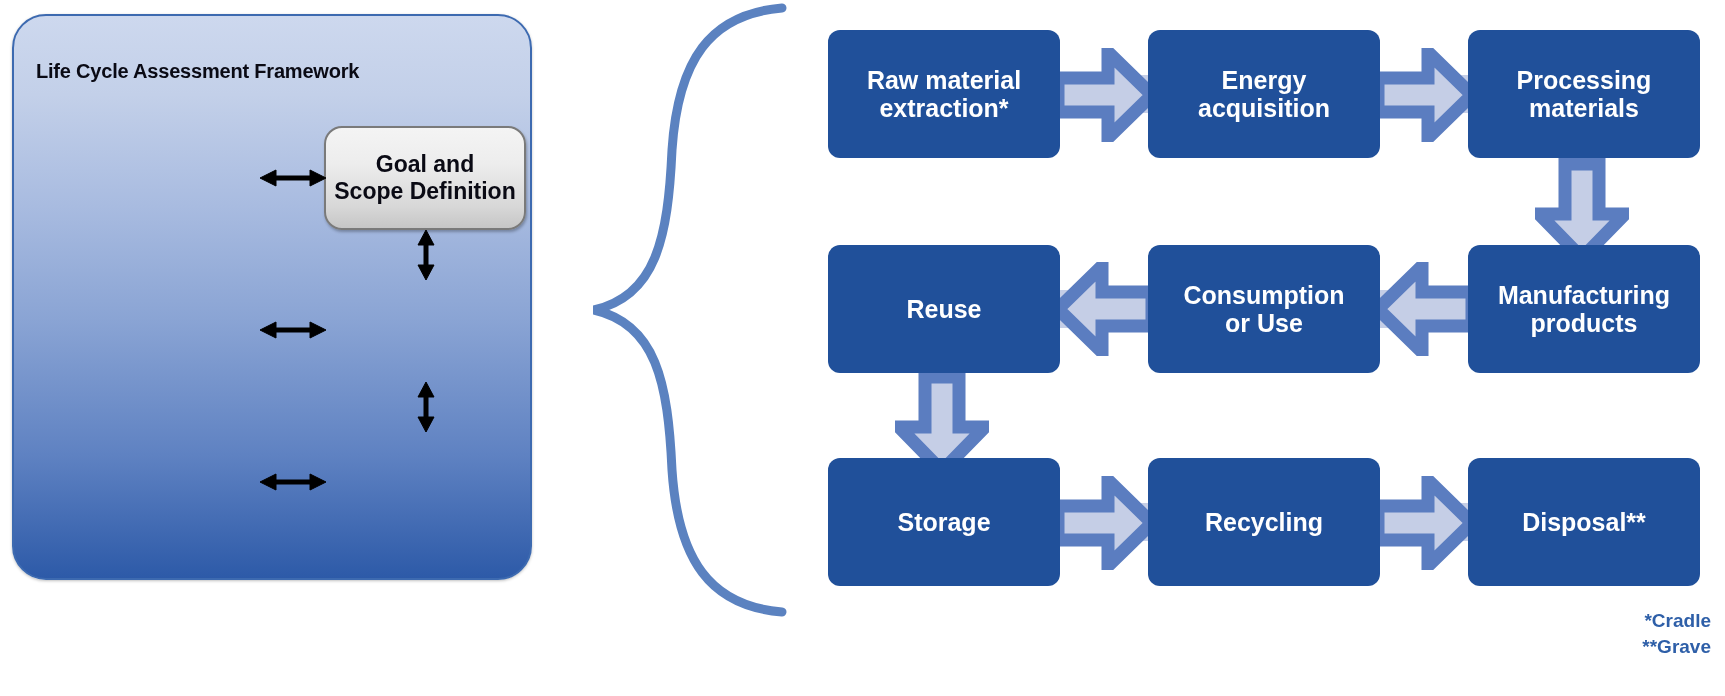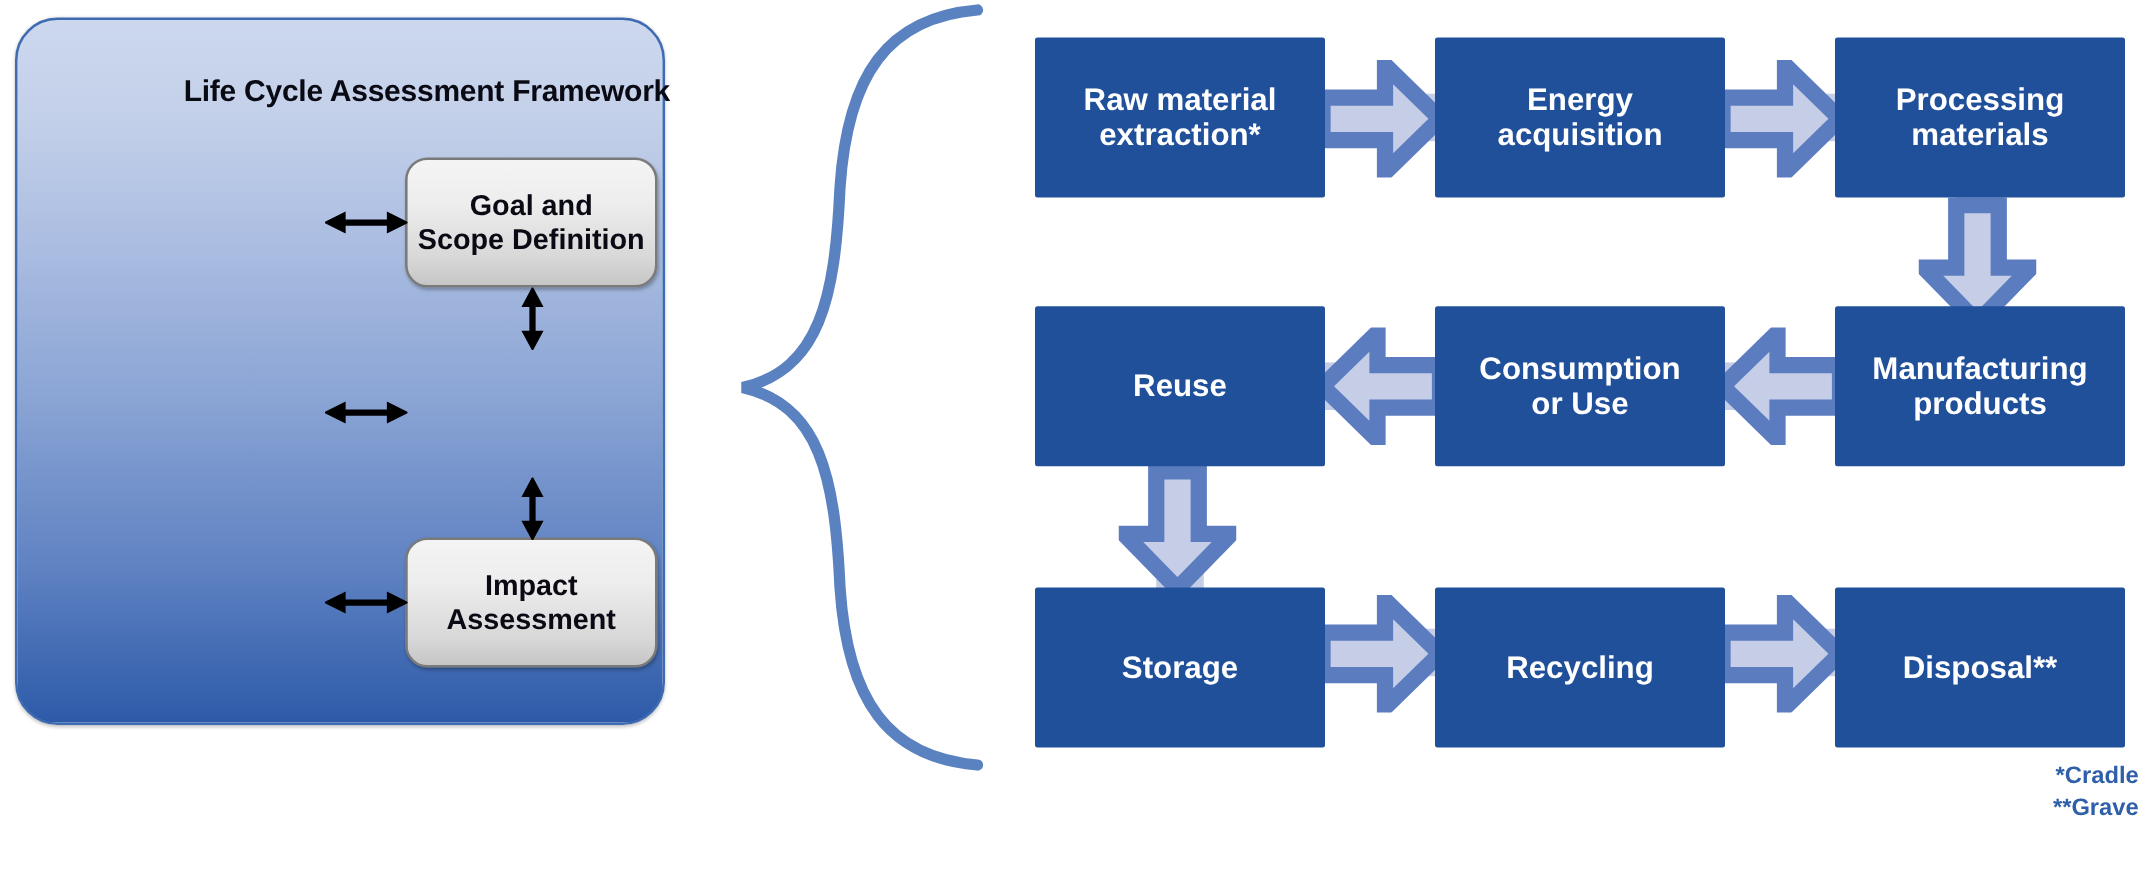--- a/index.html
+++ b/index.html
@@ -32,22 +32,22 @@
         #2d5aa8 100%);
     border: 2px solid #3d6ab0;
     box-sizing: border-box;
     box-shadow: 0 1px 3px rgba(0,0,0,0.25);
   }
   #lca-title {
     position: absolute;
     left: 22px;
     top: 44px;
     width: 500px;
-    text-align: right;
-    font-size: 24px;
+    text-align: left;
+    font-size: 20px;
     font-weight: bold;
     color: #0a0a14;
     letter-spacing: -0.2px;
     white-space: nowrap;
   }
 
   .grey-box {
     position: absolute;
     background: linear-gradient(180deg, #f4f4f4 0%, #ededed 35%, #d8d8d8 78%, #c6c6c6 100%);
     border: 2px solid #7a7a7a;
@@ -102,36 +102,36 @@
     left: 560px;
     top: 0px;
     width: 230px;
     height: 620px;
   }
 
   
   .flow-box {
     position: absolute;
     background: #20509a;
-    border-radius: 2px;
+    border-radius: 12px;
     box-sizing: border-box;
     display: flex;
     align-items: center;
     justify-content: center;
     text-align: center;
     color: #ffffff;
     font-size: 25px;
     font-weight: bold;
     line-height: 1.14;
     padding: 4px 8px;
     z-index: 3;
   }
   .fb-r1 { top: 30px;  height: 128px; }
   .fb-r2 { top: 245px; height: 128px; }
-  .fb-r3 { top: 470px; height: 128px; }
+  .fb-r3 { top: 458px; height: 128px; }
 
   .col1 { left: 828px;  width: 232px; }
   .col2 { left: 1148px; width: 232px; }
   .col3 { left: 1468px; width: 232px; justify-content: center; }
 
   
   .band-h {
     position: absolute;
     height: 38px;
     background: #c5cee6;
@@ -164,23 +164,20 @@
 <div id="lca-panel">
 
   <div id="lca-title">Life Cycle Assessment Framework</div>
 
 
   <div class="grey-box" id="box-goal">
     <span class="ml">Goal and<br>Scope Definition</span>
   </div>
 
 
-  <div class="grey-box" id="box-impact">
-    <span class="ml">Impact<br>Assessment</span>
-  </div>
 
   <svg class="dbl-h" style="left:246px; top:146px;" width="66" height="32">
     <g fill="#000" stroke="#000">
       <line x1="10" y1="16" x2="56" y2="16" stroke-width="5"></line>
       <polygon points="0,16 16,8 16,24"></polygon>
       <polygon points="66,16 50,8 50,24"></polygon>
     </g>
   </svg>
   <svg class="dbl-h" style="left:246px; top:298px;" width="66" height="32">
     <g fill="#000" stroke="#000">

